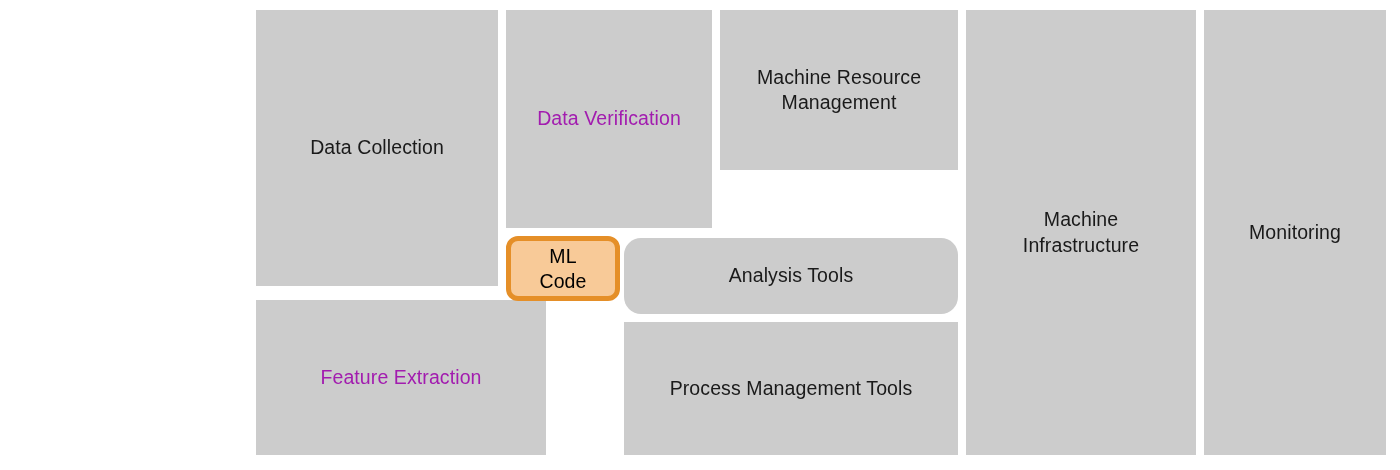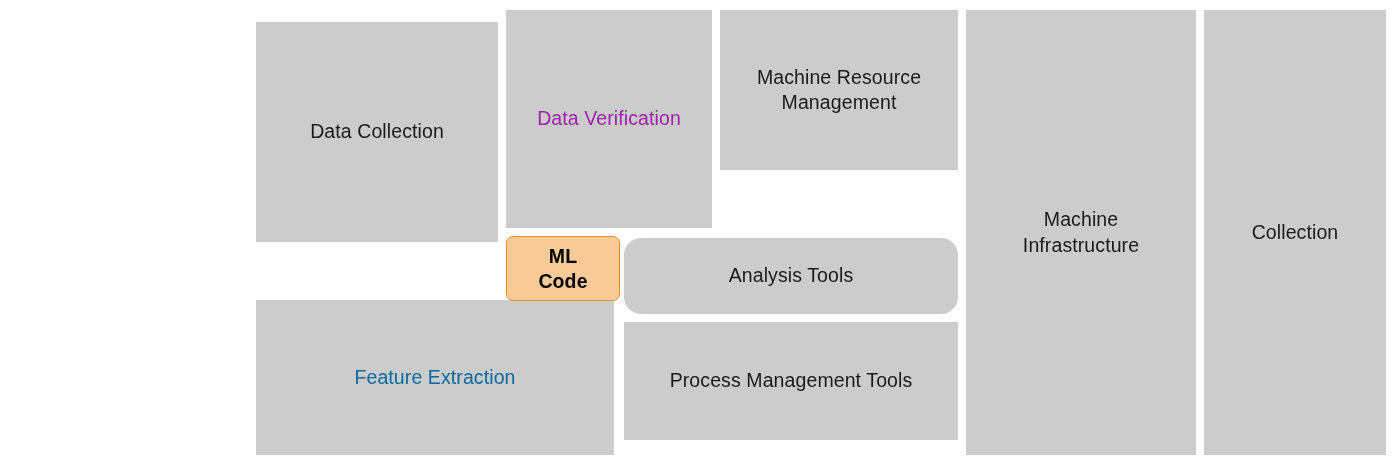--- a/index.html
+++ b/index.html
@@ -30,55 +30,55 @@
     line-height: 1.3;
     letter-spacing: 0.1px;
     padding: 2px 6px;
   }
   .block .label {
     display: block;
     white-space: pre-line;
   }
   .block.highlight {
     background: #f8ca98;
-    border: 1px solid #6d28d9;
-    border-radius: 7px;
-    font-weight: bold;
+    border: 5px solid #6d28d9;
+    border-radius: 12px;
+    font-weight: normal;
     font-size: 19.5px;
     line-height: 1.25;
     color: #000000;
   }
 </style>
 </head>
 <body>
 
 <div id="diagram" style="background: rgb(255, 255, 255);">
-    <div class="block" style="left: 256px; top: 10px; width: 242px; height: 220px; background: rgb(204, 204, 204); color: rgb(26, 26, 26); margin-top: 12px;">
+    <div class="block" style="left: 256px; top: 10px; width: 242px; height: 276px; background: rgb(204, 204, 204); color: rgb(26, 26, 26);">
       <span class="label">Data Collection</span>
     </div>
-    <div class="block" style="left: 256px; top: 300px; width: 358px; height: 155px; background: rgb(204, 204, 204); color: #0369a1;">
+    <div class="block" style="left: 256px; top: 300px; width: 290px; height: 155px; background: rgb(204, 204, 204); color: #a21caf;">
       <span class="label">Feature Extraction</span>
     </div>
     <div class="block" style="left: 506px; top: 10px; width: 206px; height: 218px; background: rgb(204, 204, 204); color: #a21caf;">
       <span class="label">Data Verification</span>
     </div>
     <div class="block highlight" style="left: 506px; top: 236px; width: 114px; height: 65px; background: rgb(248, 202, 152); border-color: rgb(229, 143, 40);">
       <span class="label">ML
 Code</span>
     </div>
     <div class="block" style="left: 720px; top: 10px; width: 238px; height: 160px; background: rgb(204, 204, 204); color: rgb(26, 26, 26);">
       <span class="label">Machine Resource
 Management</span>
     </div>
     <div class="block" style="left: 624px; top: 238px; width: 334px; height: 76px; background: rgb(204, 204, 204); color: rgb(26, 26, 26); border-radius: 17px;">
       <span class="label">Analysis Tools</span>
     </div>
-    <div class="block" style="left: 624px; top: 322px; width: 334px; height: 118px; background: rgb(204, 204, 204); color: rgb(26, 26, 26);">
+    <div class="block" style="left: 624px; top: 322px; width: 334px; height: 133px; background: rgb(204, 204, 204); color: rgb(26, 26, 26);">
       <span class="label">Process Management Tools</span>
     </div>
     <div class="block" style="left: 966px; top: 10px; width: 230px; height: 445px; background: rgb(204, 204, 204); color: rgb(26, 26, 26);">
       <span class="label">Machine
 Infrastructure</span>
     </div>
     <div class="block" style="left: 1204px; top: 10px; width: 182px; height: 445px; background: rgb(204, 204, 204); color: rgb(26, 26, 26);">
-      <span class="label">Collection</span>
+      <span class="label">Monitoring</span>
     </div>
   </div>
 
 </body></html>

